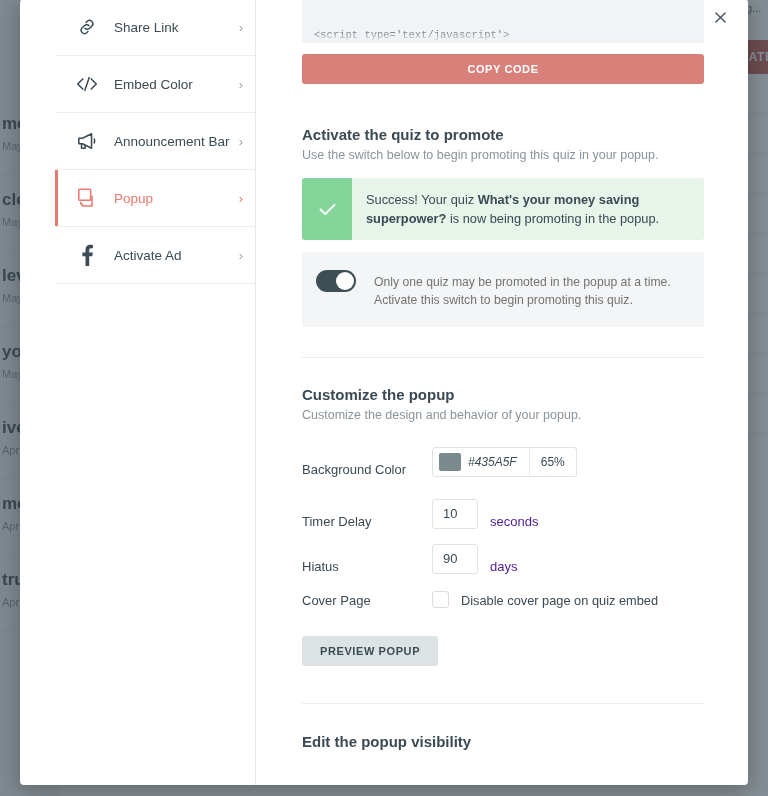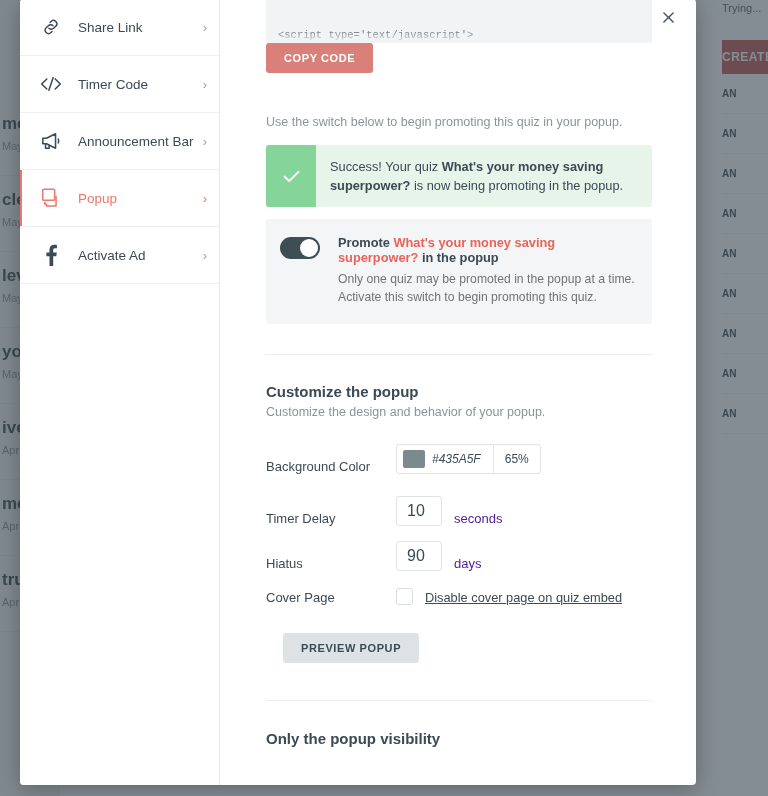--- a/index.html
+++ b/index.html
@@ -59,26 +59,27 @@
   
   #scrim {
     position: absolute; inset: 0;
     background: rgba(57,71,80,0.62);
   }
 
   
   #modal {
     position: absolute;
     left: 20px; top: -1px;
-    width: 676px; height: 786px;
+    width: 728px; height: 786px;
     background: #ffffff;
     border-radius: 4px;
     box-shadow: 0 4px 22px rgba(0,0,0,.28);
     overflow: hidden;
     display: flex;
+    padding-left: 36px;
   }
   
   #nav {
     width: 200px;
     flex: 0 0 200px;
     border-right: 1px solid #e6e8ea;
     background: #fff;
     padding-top: 0;
   }
   .nav-item {
@@ -140,21 +141,21 @@
     color: #7c858c;
     white-space: pre;
     position: relative;
   }
   .code-box .line { display: block; }
   .code-box .fade {
     position: absolute; left: 0; right: 0; bottom: 0; height: 11px;
     background: linear-gradient(to bottom, rgba(241,243,244,0), rgba(241,243,244,1));
   }
 
-  .btn-row { display: flex; gap: 10px; }
+  .btn-row { margin-top: 11px; display: flex; gap: 10px; flex-direction: column; }
   .btn {
     border: 0; border-radius: 3px;
     font-family: "Liberation Sans", sans-serif;
     font-size: 11px; font-weight: bold; letter-spacing: .6px;
     padding: 0 18px; height: 30px; cursor: pointer;
   }
   .btn-primary { background: #d9807a; color: #ffffff; }
   .btn-secondary { background: #dde3e4; color: #3b4a54; }
 
   .sec-title {
@@ -211,21 +212,21 @@
     margin-top: 5px; font-size: 12.2px; line-height: 18px; color: #737373;
     max-width: 350px;
   }
 
   .divider { height: 1px; background: #ebedee; }
 
   .frow { display: flex; align-items: flex-end; margin-top: 18px; }
   .flabel { width: 130px; flex: 0 0 130px; font-size: 13px; color: #3b4a54; }
   .finput {
     height: 30px; border: 1px solid #dfe3e6; border-radius: 3px;
-    background: #fff; font-size: 16px; color: #3b4a54;
+    background: #fff; font-size: 13px; color: #3b4a54;
     padding: 0 10px; line-height: 28px;
     font-family: "Liberation Sans", sans-serif;
   }
   .num { width: 46px; text-align: left; }
   .funit { margin-left: 12px; font-size: 13px; color: #4c1d95; }
 
   .color-ctl {
     display: flex; align-items: stretch;
     border: 1px solid #dfe3e6; border-radius: 3px; height: 30px;
     background: #fff; overflow: hidden;
@@ -241,27 +242,27 @@
   .color-op {
     display: flex; align-items: center;
     border-left: 1px solid #e4e8ea;
     font-size: 12px; color: #3b4a54; padding: 0 11px;
   }
 
   .cbx {
     width: 17px; height: 17px; border: 1px solid #d9dde0;
     border-radius: 3px; background: #fff; cursor: pointer; flex: 0 0 17px;
   }
-  .cbx-lbl { margin-left: 12px; font-size: 12.8px; color: #3b4a54; text-decoration: underline; }
+  .cbx-lbl { margin-left: 12px; font-size: 12.8px; color: #3b4a54; }
 
   .btn-ghost {
     background: #dde3e4; color: #3b4a54;
     border: 0; border-radius: 3px; height: 30px; padding: 0 18px;
     font-size: 11px; font-weight: bold; letter-spacing: .6px;
-    font-family: "Liberation Sans", sans-serif; cursor: pointer; margin-left: 17px;
+    font-family: "Liberation Sans", sans-serif; cursor: pointer;
   }
 </style>
 </head>
 <body>
 
 <div id="bg">
   <div class="bg-head">Quizzes</div>
   <div class="bg-list">
     <div style="height:100px"></div>
     <div class="bg-row">
@@ -329,21 +330,21 @@
     </div>
 
     <div class="nav-item">
       <span class="nav-ico">
         <svg width="22" height="20" viewBox="0 0 26 20" fill="none" stroke="currentColor" stroke-width="1.8" stroke-linecap="round" stroke-linejoin="round">
           <polyline points="8,4 2,10 8,16"></polyline>
           <line x1="15.5" y1="2.5" x2="10.5" y2="17.5"></line>
           <polyline points="18,4 24,10 18,16"></polyline>
         </svg>
       </span>
-      <span class="nav-lbl">Timer Code</span>
+      <span class="nav-lbl">Embed Color</span>
       <span class="nav-arrow">›</span>
     </div>
 
     <div class="nav-item">
       <span class="nav-ico">
         <svg width="22" height="20" viewBox="0 0 24 22" fill="none" stroke="currentColor" stroke-width="1.7" stroke-linejoin="round">
           <path d="M3 8h4l10-5v16L7 14H3z"></path>
           <path d="M6 14v5h4v-4"></path>
           <path d="M19.5 8.5c1.2.8 1.2 4.2 0 5"></path>
         </svg>
@@ -390,43 +391,39 @@
       
       
       <span class="fade"></span>
     </div>
 
     <div class="btn-row">
       <button class="btn btn-primary">COPY CODE</button>
     </div>
 
     <div style="margin-top:42px">
+      <div class="sec-title">Activate the quiz to promote</div>
       <div class="sec-sub">Use the switch below to begin promoting this quiz in your popup.</div>
 
       <div class="banner">
         <div class="banner-ico">
           <svg width="17" height="13" viewBox="0 0 18 14" fill="none" stroke="currentColor" stroke-width="2.1" stroke-linecap="round" stroke-linejoin="round">
             <polyline points="1.5,7 6.5,12 16.5,2"></polyline>
           </svg>
         </div>
         <div class="banner-txt">
           <span>Success! Your quiz </span><b>What's your money saving superpower?</b><span> is now being promoting in the popup.</span>
         </div>
       </div>
 
       <div class="promo">
         <div class="switch">
           <div class="knob"></div>
         </div>
         <div class="promo-body">
-          <div class="promo-title">
-            <span class="plain">Promote</span>
-            <span class="quiz">What's your money saving superpower?</span>
-            <span class="plain">in the popup</span>
-          </div>
           <div class="promo-desc">Only one quiz may be promoted in the popup at a time. Activate this switch to begin promoting this quiz.</div>
         </div>
       </div>
     </div>
 
     <div class="divider" style="margin-top:30px"></div>
 
     <div style="margin-top:28px">
       <div class="sec-title">Customize the popup</div>
       <div class="sec-sub">Customize the design and behavior of your popup.</div>
@@ -459,18 +456,18 @@
       </div>
 
       <div style="margin-top:28px">
         <button class="btn-ghost">PREVIEW POPUP</button>
       </div>
     </div>
 
     <div class="divider" style="margin-top:37px"></div>
 
     <div style="margin-top:29px">
-      <div class="sec-title">Only the popup visibility</div>
+      <div class="sec-title">Edit the popup visibility</div>
 
     </div>
 
   </div>
 </div>
 
 </body></html>

